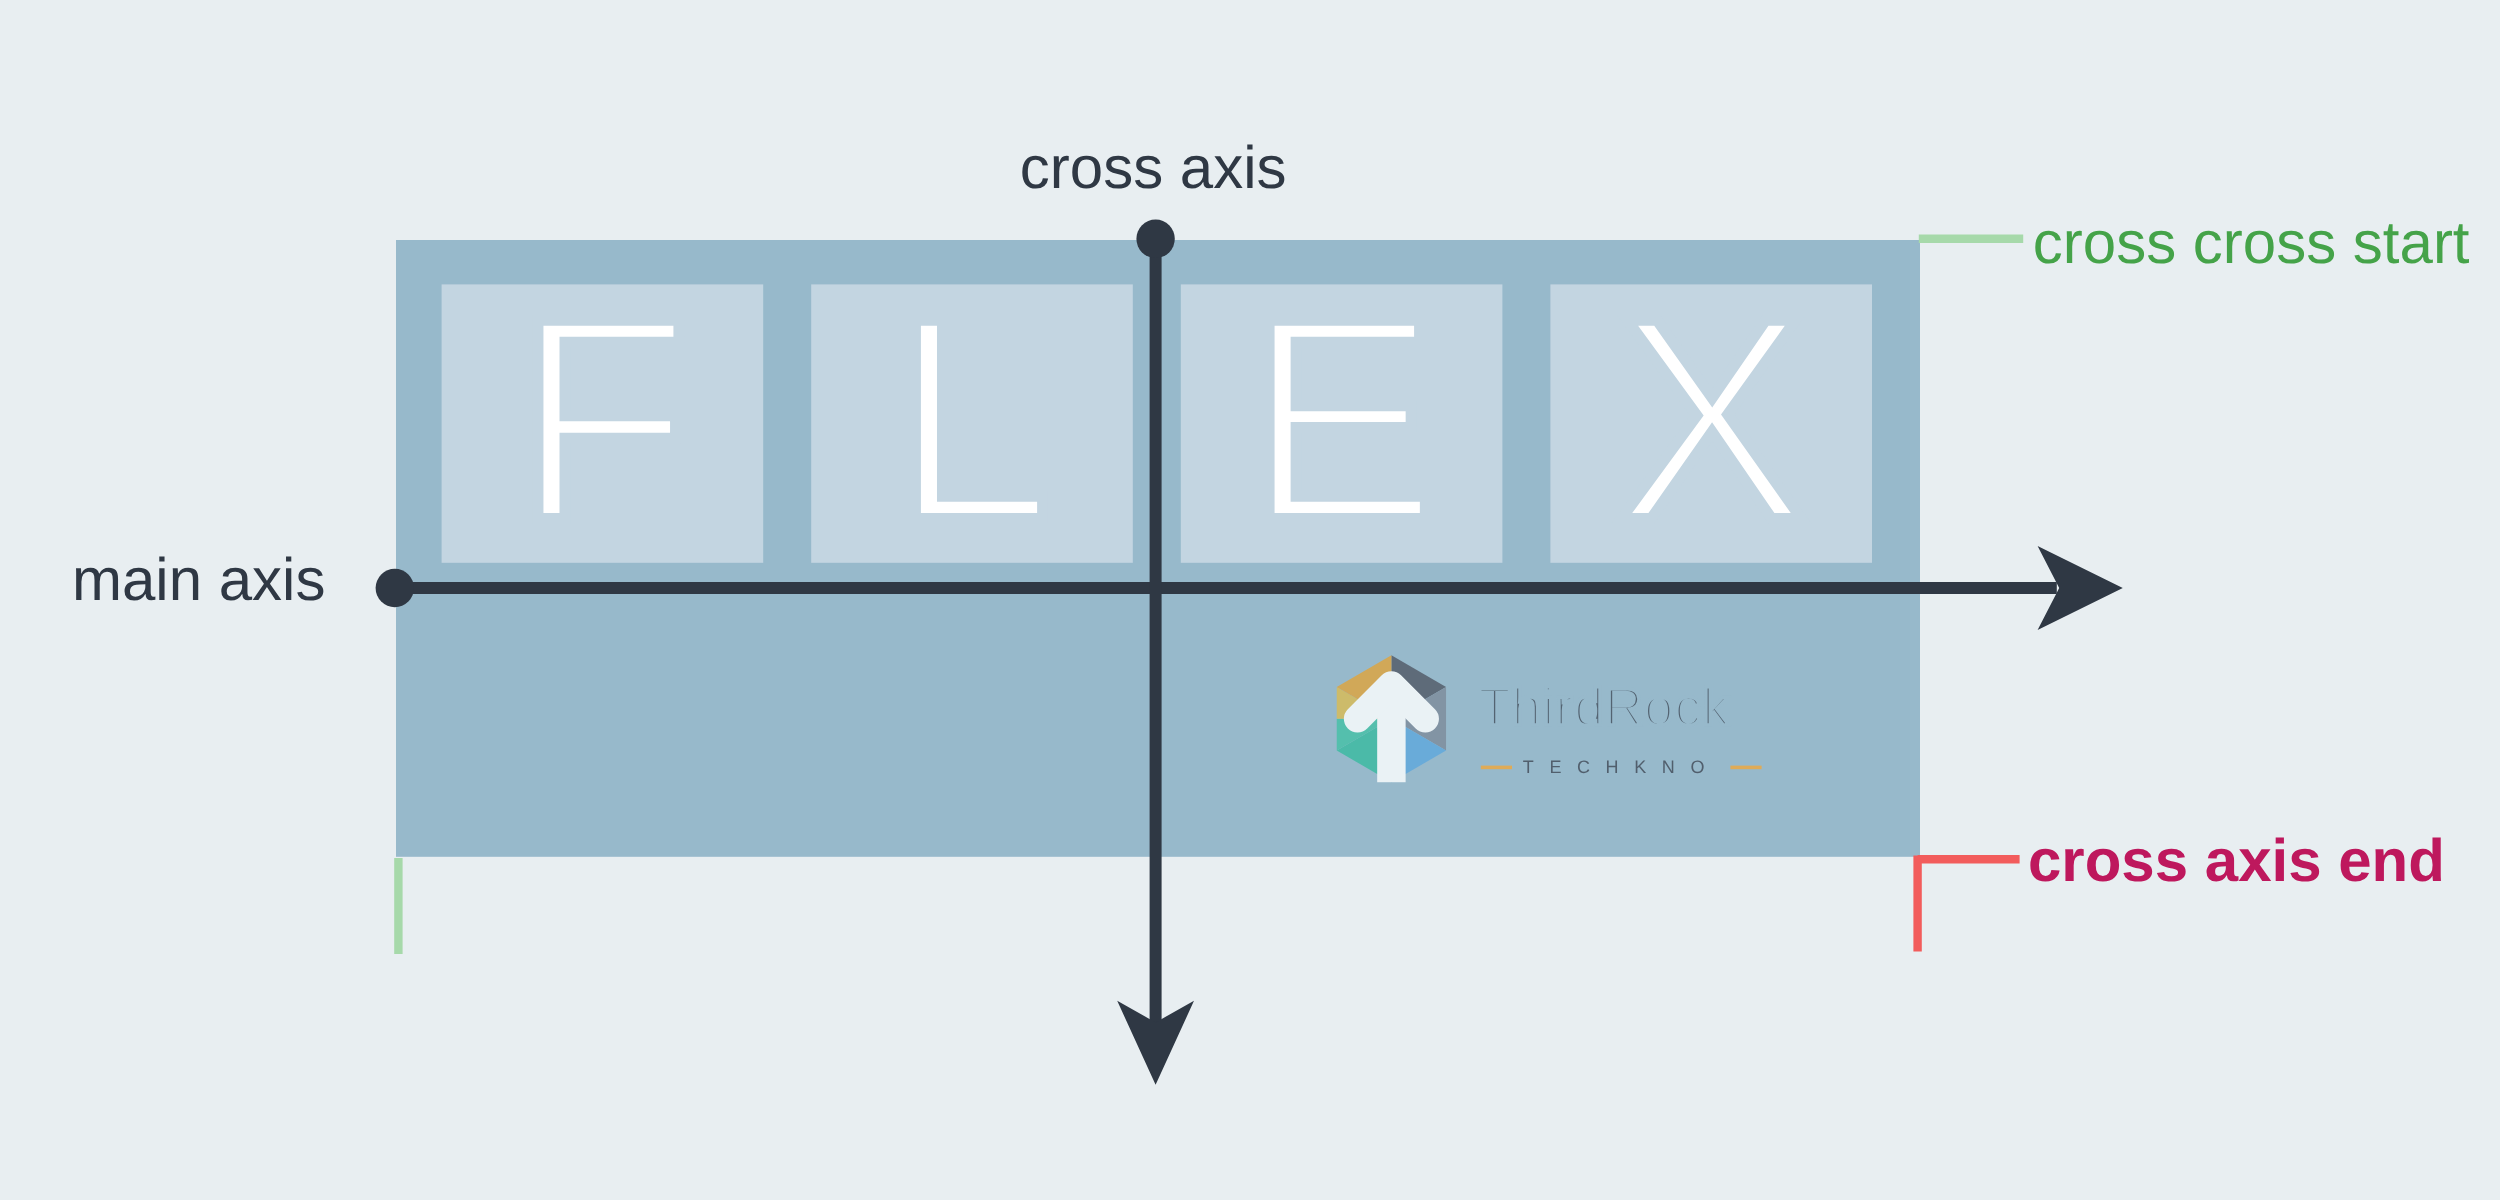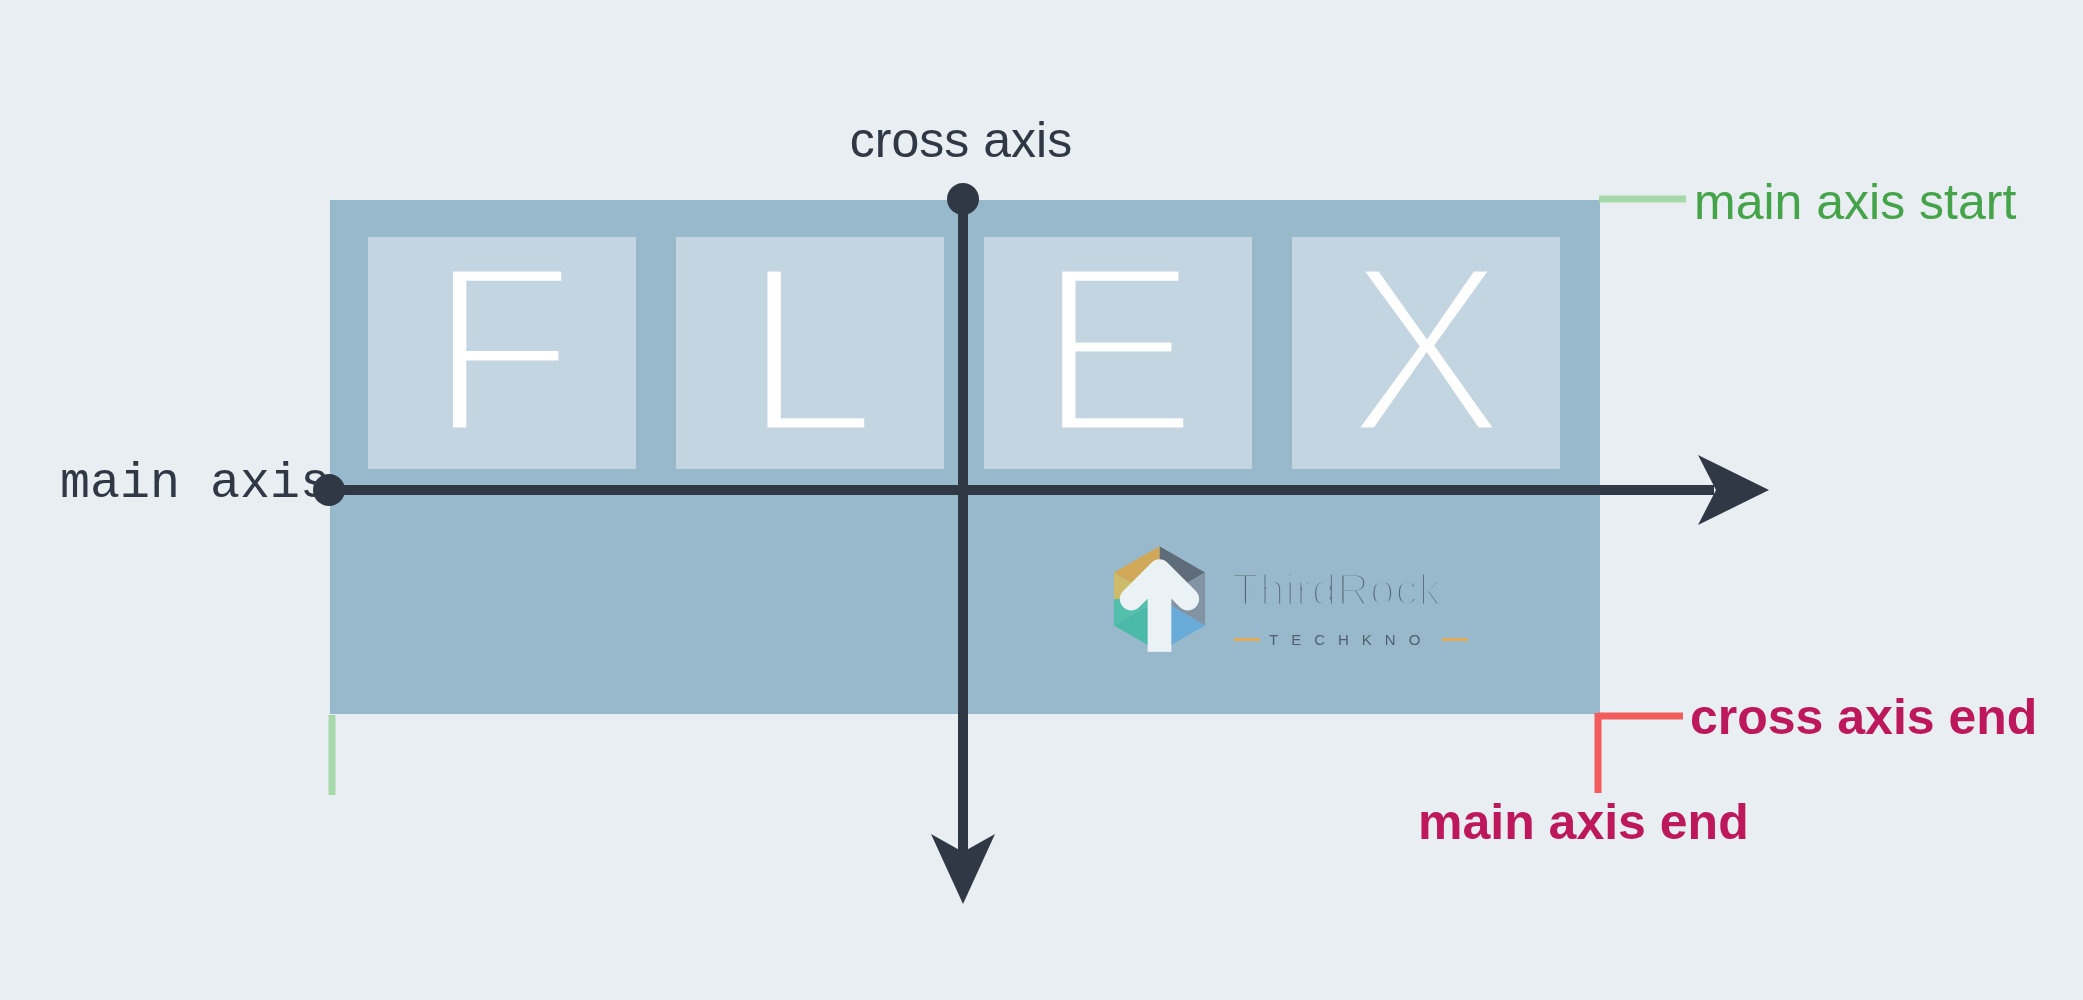--- a/index.html
+++ b/index.html
@@ -62,21 +62,21 @@
     position: absolute;
     font-size: 50px;
     line-height: 1.15;
     white-space: nowrap;
   }
   .label.dark   { color: #2f3844; }
   .label.green  { color: #45a349; }
   .label.salmon { color: #be185d; font-weight: bold; }
 
   .lbl-cross-axis      { left: 961px;  top: 112px; transform: translateX(-50%); }
-  .lbl-main-axis       { left: 60px;   top: 455px; font-family: Liberation Mono, monospace; }
+  .lbl-main-axis       { left: 60px;   top: 455px; }
   .lbl-cross-axis-start{ left: 1694px; top: 174px; }
   .lbl-cross-axis-end  { left: 1690px; top: 689px; }
   .lbl-main-axis-start { left: 176px;  top: 795px; }
   .lbl-main-axis-end   { left: 1418px; top: 794px; }
 
   
   .logo {
     position: absolute;
     left: 1103px;
     top: 538px;
@@ -171,17 +171,16 @@
 
     <line x1="1599" y1="199" x2="1686" y2="199" stroke-width="7" stroke="#a6d9aa"></line>
     <line x1="332" y1="715" x2="332" y2="795" stroke-width="7" stroke="#a6d9aa"></line>
 
     <line x1="1598" y1="716" x2="1683" y2="716" stroke-width="7" stroke="#f25c5c"></line>
     <line x1="1598" y1="713" x2="1598" y2="793" stroke-width="7" stroke="#f25c5c"></line>
   </svg>
 
   <div class="label dark lbl-cross-axis">cross axis</div>
   <div class="label dark lbl-main-axis">main axis</div>
-  <div class="label green lbl-cross-axis-start">main axis start</div>
+  <div class="label green lbl-cross-axis-start">cross cross start</div>
   <div class="label salmon lbl-cross-axis-end">cross axis end</div>
-  <div class="label salmon lbl-main-axis-end">main axis end</div>
 
 </div>
 
 </body></html>

